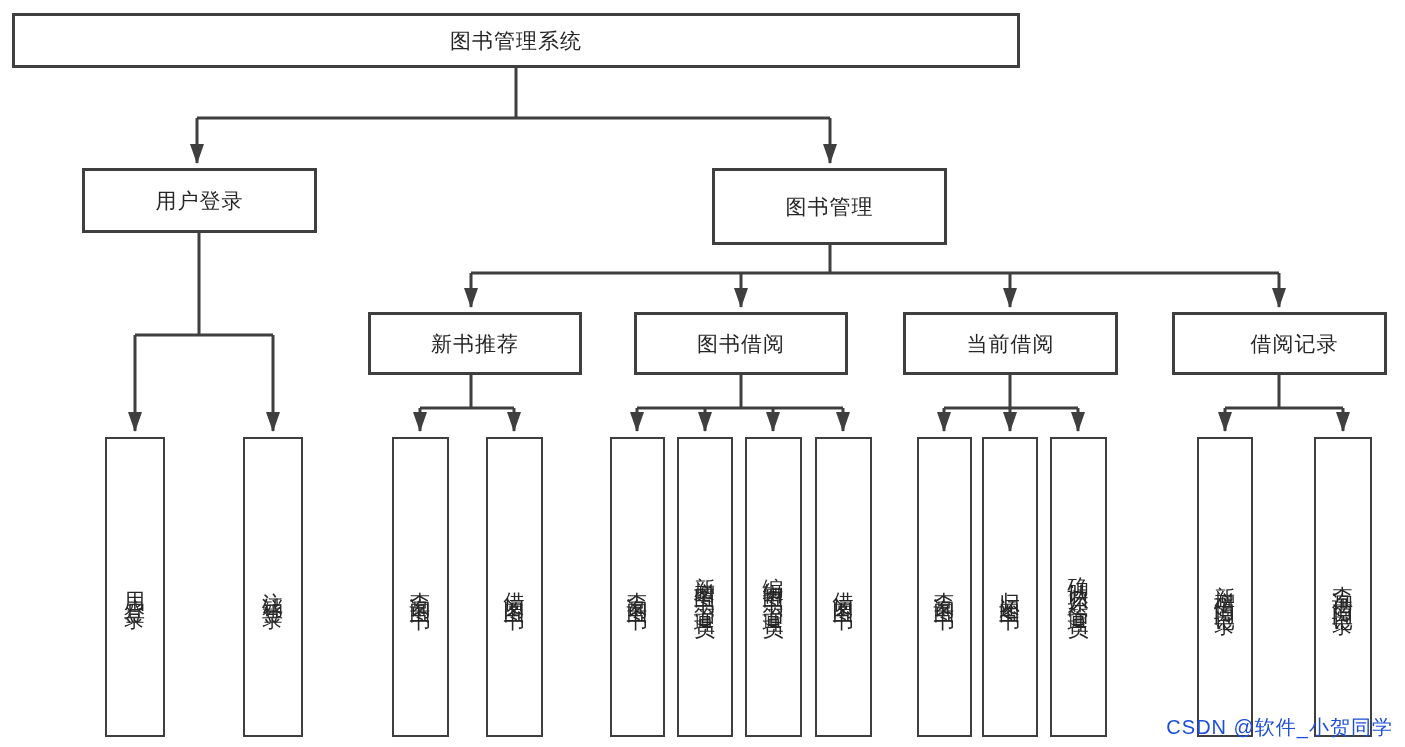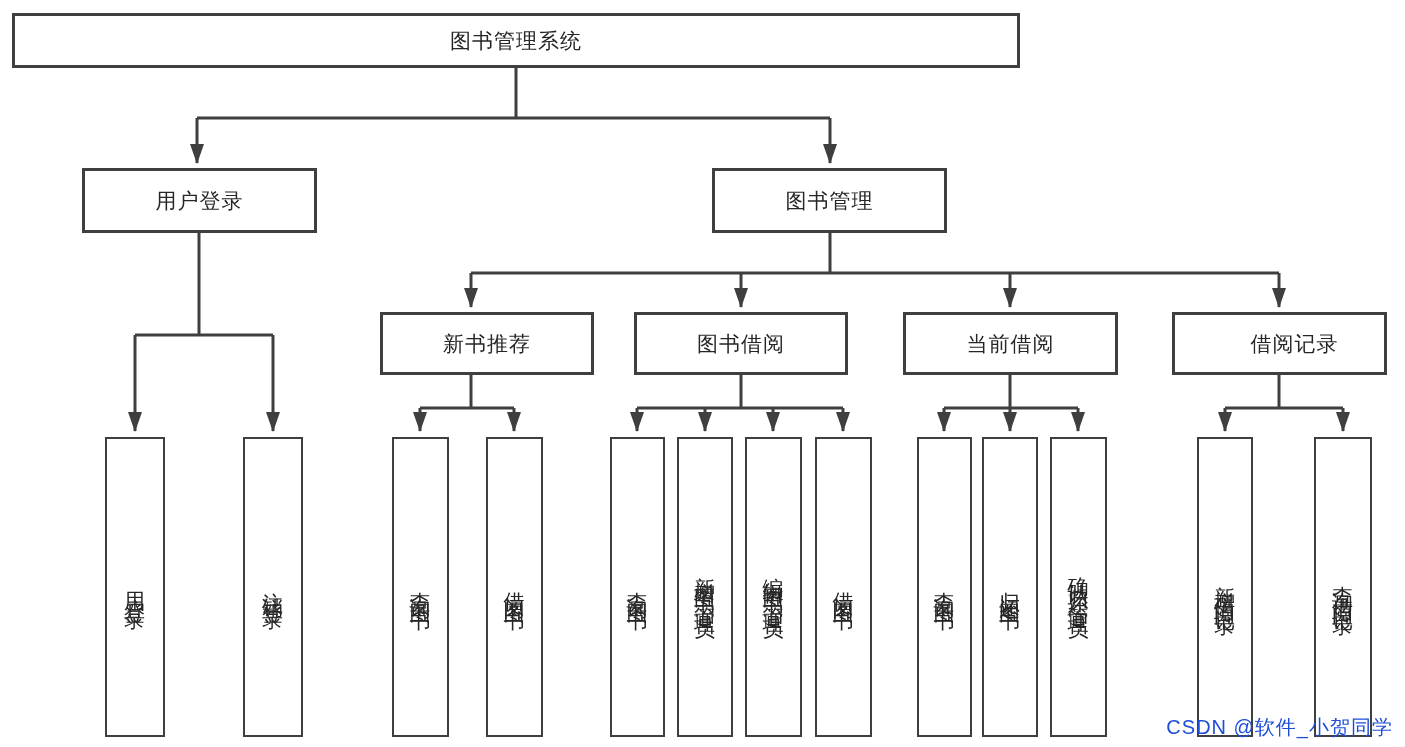--- a/index.html
+++ b/index.html
@@ -93,25 +93,25 @@
     </g>
   </svg>
 
   <div class="node" style="left:12px; top:13px; width:1008px; height:55px;">
     <span>图书管理系统</span>
   </div>
 
   <div class="node" style="left:82px; top:168px; width:235px; height:65px;">
     <span>用户登录</span>
   </div>
-  <div class="node" style="left:712px; top:168px; width:235px; height:65px;justify-content:center;">
+  <div class="node" style="left:712px; top:168px; width:235px; height:77px;justify-content:center;">
     <span>图书管理</span>
   </div>
 
-  <div class="node" style="left:380px; top:312px; width:214px; height:63px;">
+  <div class="node" style="left:368px; top:312px; width:214px; height:63px;">
     <span>新书推荐</span>
   </div>
   <div class="node" style="left:634px; top:312px; width:214px; height:63px;">
     <span>图书借阅</span>
   </div>
   <div class="node" style="left:903px; top:312px; width:215px; height:63px;">
     <span>当前借阅</span>
   </div>
   <div class="node" style="left:1172px; top:312px; width:215px; height:63px;padding-left:30px;">
     <span>借阅记录</span>

